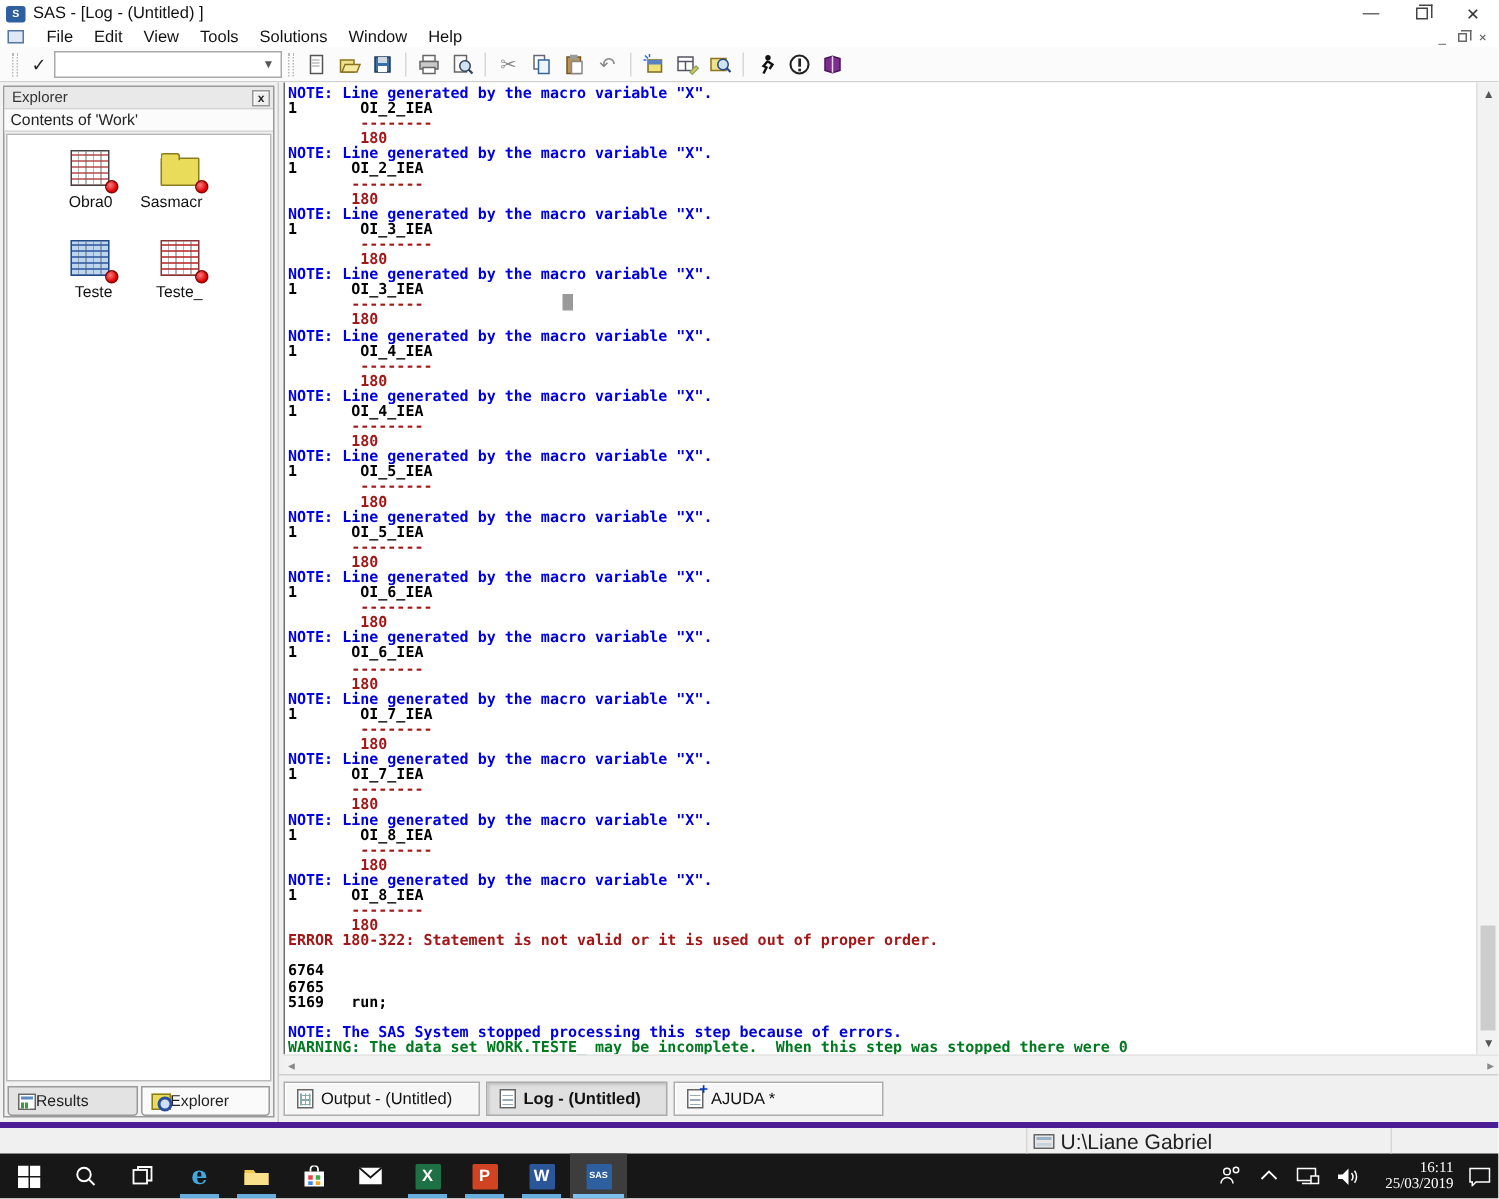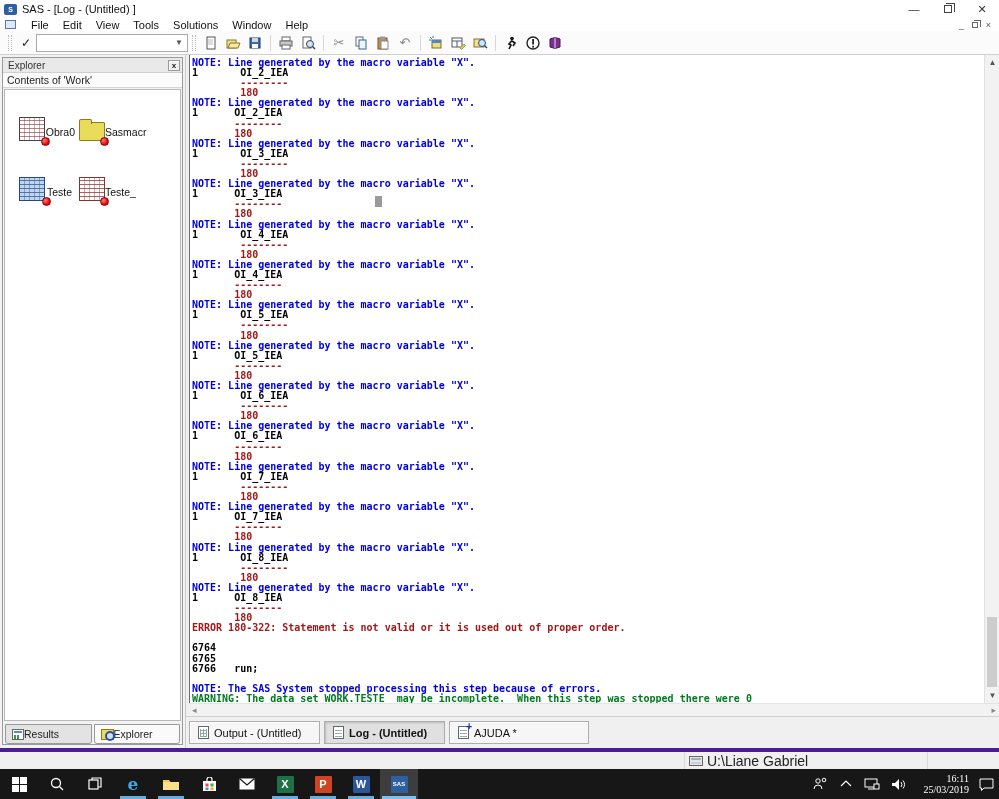--- a/index.html
+++ b/index.html
@@ -40,21 +40,21 @@
 
   
   .dock{width:186px;display:flex;flex-direction:column;background:#f2f2f2;border-right:1px solid #c9c9c9;padding:2px 2px 3px 2px;}
   .exp-frame{flex:1;display:flex;flex-direction:column;border:1px solid #9a9a9a;background:#f2f2f2;}
   .exp-title{height:15px;background:#e9e9e9;border-bottom:1px solid #cfcfcf;display:flex;align-items:center;font-size:10px;color:#333;padding:0 2px 0 5px;}
   .exp-close{margin-left:auto;width:12px;height:11px;background:#efefef;border:1px solid #999;
     box-shadow:inset 1px 1px 0 #fff;font-size:8px;line-height:9px;text-align:center;color:#222;font-weight:bold;}
   .work-header{height:15px;background:#fbfbfb;border-bottom:1px solid #d5d5d5;font-size:10.5px;color:#222;display:flex;align-items:center;padding-left:4px;}
   .exp-list{flex:1;background:#fff;border:1px solid #b9b9b9;margin:1px;display:grid;
     grid-template-columns:60px 60px;grid-auto-rows:60px;padding:10px 0 0 14px;column-gap:0;}
-  .exp-item{display:flex;flex-direction:row;align-items:center;width:56px;}
+  .exp-item{display:flex;flex-direction:column;align-items:flex-end;width:56px;}
   .exp-item .lbl{font-size:10.5px;color:#111;margin-top:3px;}
   .icon-wrap{position:relative;width:28px;height:26px;}
   .tblicon{width:26px;height:24px;border:1px solid #555;background:#fff;}
   .tbl-white{background:repeating-linear-gradient(0deg,#fff 0 3px,#c77 3px 4px),#fff;border-color:#444;}
   .tbl-blue{background:repeating-linear-gradient(0deg,#bcd6f2 0 3px,#4f74b5 3px 4px),#bcd6f2;border-color:#244a86;}
   .tbl-red{background:repeating-linear-gradient(0deg,#fff 0 3px,#c55 3px 4px),#fff;border-color:#833;}
   .tblicon:after{content:"";display:block;width:100%;height:100%;
     background:repeating-linear-gradient(90deg,transparent 0 4px,rgba(90,90,90,.45) 4px 5px);}
   .foldericon{width:26px;height:19px;background:#e8dc5a;border:1px solid #8a7d1e;margin-top:5px;position:relative;border-radius:1px;}
   .foldericon:before{content:"";position:absolute;left:-1px;top:-4px;width:11px;height:4px;background:#e8dc5a;border:1px solid #8a7d1e;border-bottom:none;border-radius:2px 2px 0 0;}
@@ -365,21 +365,21 @@
         <div class="ln ln-mark">        --------</div>
         <div class="ln ln-mark">        180</div>
         <div class="ln ln-note">NOTE: Line generated by the macro variable "X".</div>
         <div class="ln ln-code">1      OI_8_IEA</div>
         <div class="ln ln-mark">       --------</div>
         <div class="ln ln-mark">       180</div>
         <div class="ln ln-mark">ERROR 180-322: Statement is not valid or it is used out of proper order.</div>
         <div class="ln ln-code"> </div>
         <div class="ln ln-code">6764</div>
         <div class="ln ln-code">6765</div>
-        <div class="ln ln-code">6766   run;</div>
+        <div class="ln ln-code">5169   run;</div>
         <div class="ln ln-code"> </div>
         <div class="ln ln-note">NOTE: The SAS System stopped processing this step because of errors.</div>
         <div class="ln ln-warn">WARNING: The data set WORK.TESTE_ may be incomplete.  When this step was stopped there were 0</div>
       </div>
     <div class="vscroll">
       <div class="varrow" style="top:0">▲</div>
       <div class="vthumb"></div>
       <div class="varrow" style="bottom:0">▼</div>
     </div>
     <div class="hscroll">

